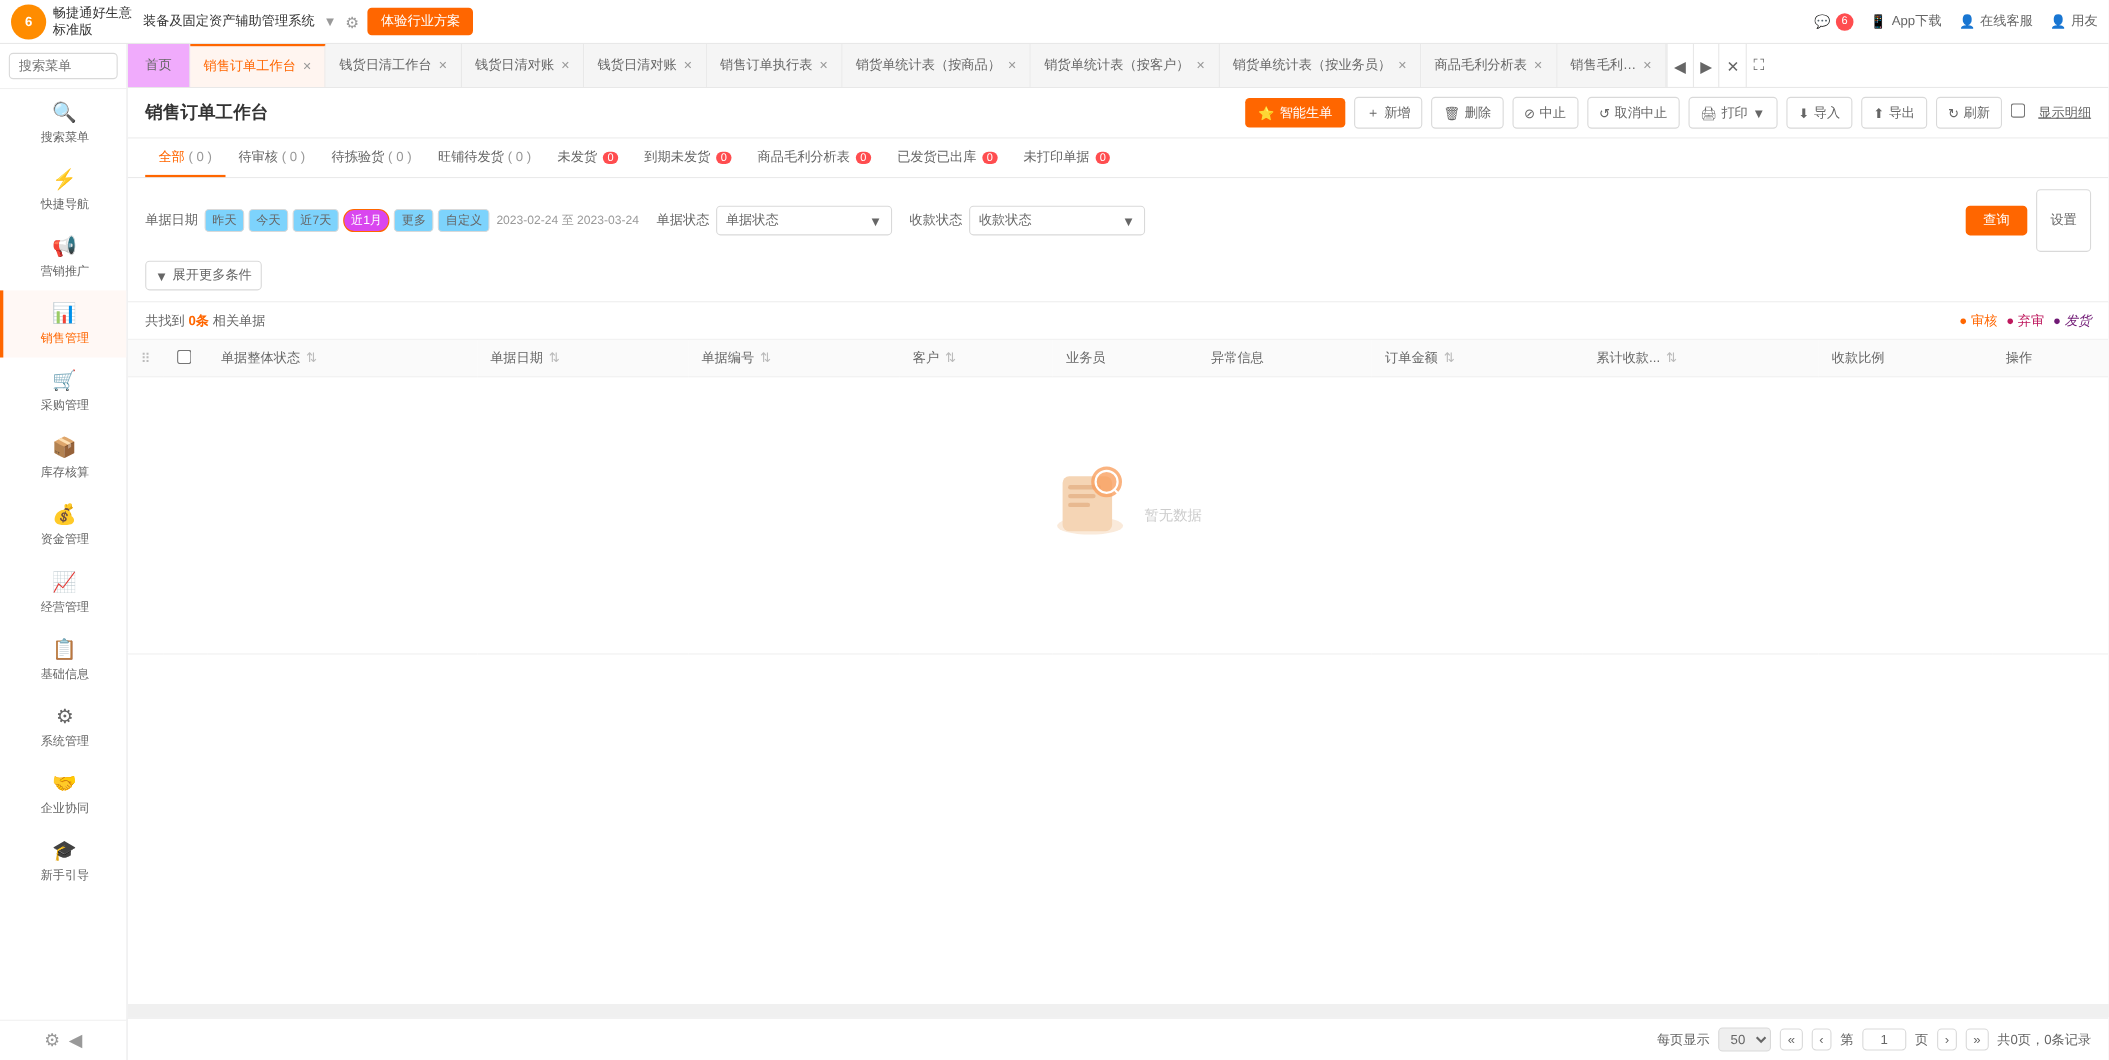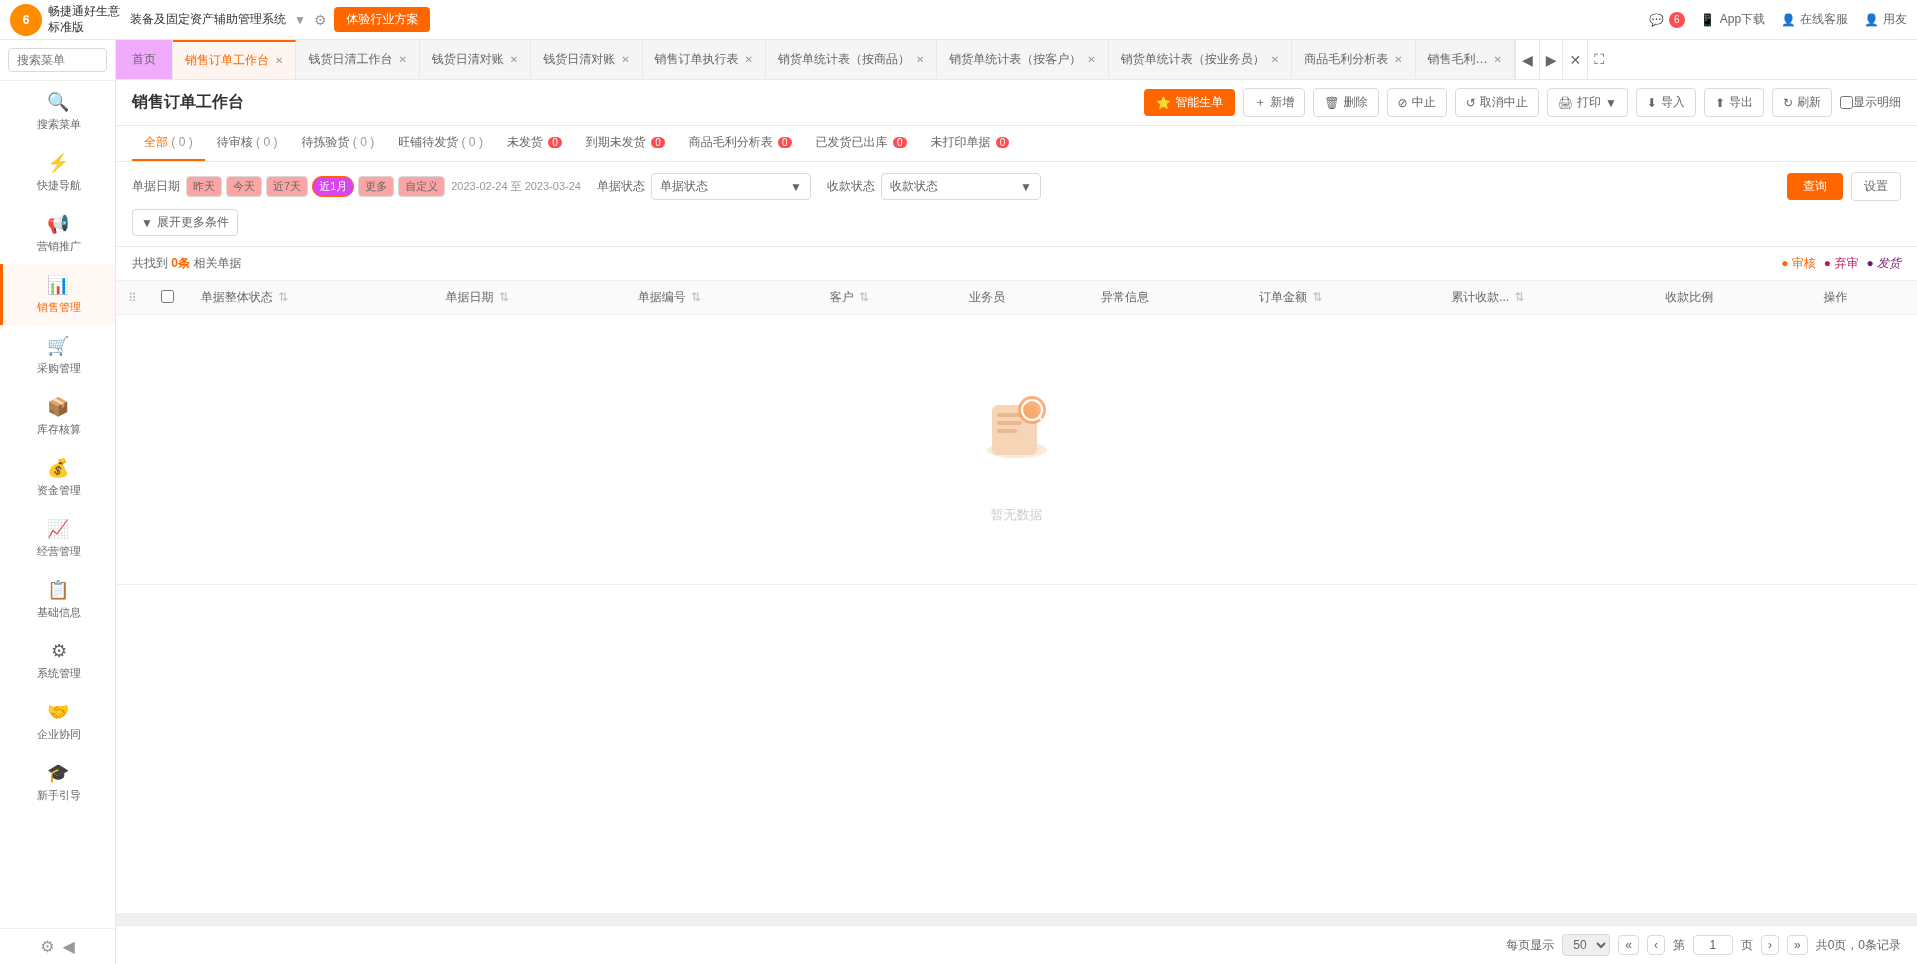--- a/index.html
+++ b/index.html
@@ -106,21 +106,21 @@
     .page-title { font-size: 16px; font-weight: bold; color: #333; }
     .toolbar-actions { display: flex; align-items: center; gap: 8px; }
     .btn-smart {
       background: #ff6600; color: #fff; border: none; border-radius: 4px;
       padding: 5px 12px; cursor: pointer; display: flex; align-items: center; gap: 4px;
     }
     .btn-action {
       background: #fff; color: #666; border: 1px solid #d9d9d9; border-radius: 4px;
       padding: 5px 10px; cursor: pointer; display: flex; align-items: center; gap: 4px;
     }
-    .checkbox-label { display: flex; align-items: center; gap: 0; color: #666; cursor: pointer; }
+    .checkbox-label { display: flex; align-items: flex-start; gap: 12px; color: #666; cursor: pointer; text-decoration: underline; }
 
     
     .sub-tabs {
       background: #fff; padding: 0 16px; display: flex; align-items: center;
       border-bottom: 1px solid #e8e8e8; flex-shrink: 0; height: 36px;
     }
     .sub-tab {
       padding: 8px 12px; cursor: pointer; color: #666; font-size: 12px;
       border-bottom: 2px solid transparent; white-space: nowrap;
     }
@@ -134,40 +134,40 @@
     
     .filter-area {
       background: #fff; padding: 10px 16px; border-bottom: 1px solid #e8e8e8; flex-shrink: 0;
     }
     .filter-row { display: flex; align-items: center; gap: 16px; flex-wrap: wrap; }
     .filter-item { display: flex; align-items: center; gap: 6px; }
     .filter-label { color: #666; white-space: nowrap; }
     .filter-date-btns { display: flex; gap: 4px; }
     .date-btn {
       padding: 2px 6px; border: 1px solid #d9d9d9; border-radius: 4px;
-      cursor: pointer; color: #666; background: #fca5a5; font-size: 11px;
+      cursor: pointer; color: #666; background: #7dd3fc; font-size: 11px;
     }
     .date-btn.active { background: #d946ef; color: #fff; border-color: #ff6600; border-radius: 10px; }
     .filter-date-range { color: #999; font-size: 11px; }
     .filter-select {
       border: 1px solid #d9d9d9; border-radius: 4px; padding: 4px 8px;
       color: #666; background: #fff; cursor: pointer; display: flex; align-items: center; gap: 4px;
       min-width: 160px; justify-content: space-between;
     }
     .expand-btn {
       display: flex; align-items: center; gap: 4px; color: #666; cursor: pointer;
       padding: 4px 8px; border: 1px solid #d9d9d9; border-radius: 4px; background: #fff;
     }
     .btn-query {
       background: #ff6600; color: #fff; border: none; border-radius: 4px;
       padding: 5px 16px; cursor: pointer; font-size: 12px;
     }
     .btn-set {
       background: #fff; color: #666; border: 1px solid #d9d9d9; border-radius: 4px;
-      padding: 5px 12px; cursor: pointer; font-size: 12px;
+      padding: 19px 12px; cursor: pointer; font-size: 12px;
     }
 
     
     .table-area { flex: 1; background: #fff; margin: 0; overflow: auto; }
     .table-header-row {
       display: flex; align-items: center; padding: 8px 16px;
       border-bottom: 1px solid #f0f0f0; background: #fff;
     }
     .result-count { color: #666; font-size: 12px; }
     .result-count .highlight { color: #ff6600; font-weight: bold; }
@@ -181,21 +181,21 @@
       background: #fafafa; padding: 8px 12px; text-align: left;
       border-bottom: 1px solid #f0f0f0; color: #666; font-weight: normal; white-space: nowrap;
     }
     thead th .sort-icon { color: #bbb; margin-left: 2px; }
     tbody td { padding: 10px 12px; border-bottom: 1px solid #f0f0f0; color: #666; }
     .checkbox-col { width: 40px; }
     .drag-col { width: 30px; color: #bbb; text-align: center; }
 
     
     .empty-state {
-      display: flex; flex-direction: column; align-items: center; justify-content: center;
+      display: flex; align-items: center; justify-content: center;
       padding: 60px 0; color: #ccc;
     }
     .empty-icon { font-size: 80px; margin-bottom: 12px; color: #f4c89a; }
     .empty-text { color: #ccc; font-size: 13px; }
 
     
     .pagination-bar {
       background: #fff; padding: 8px 16px; display: flex; align-items: center;
       justify-content: flex-end; border-top: 1px solid #e8e8e8; gap: 8px; flex-shrink: 0;
     }

